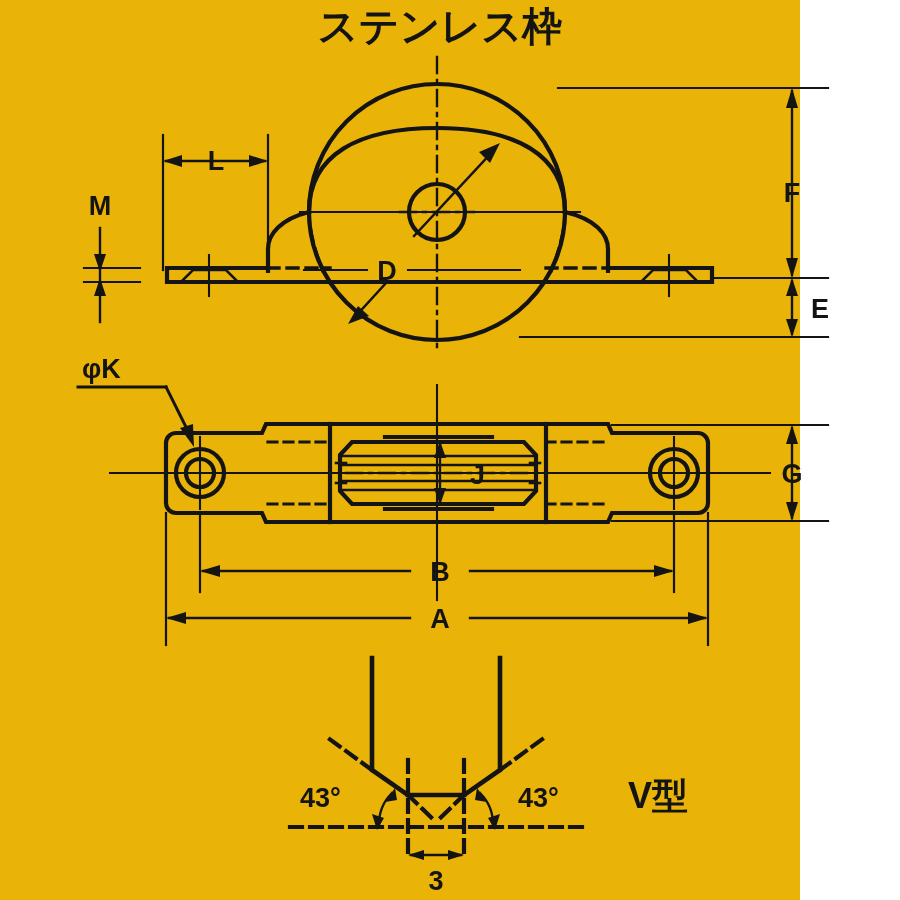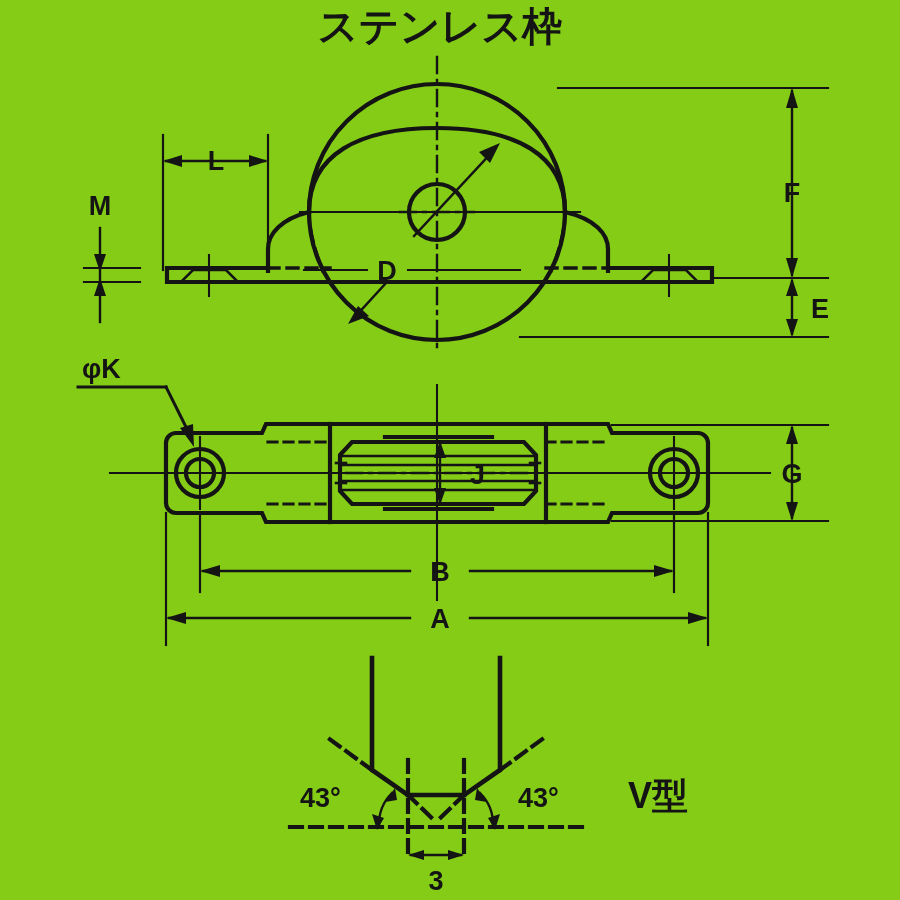--- a/index.html
+++ b/index.html
@@ -1,19 +1,19 @@
 <!DOCTYPE html>
 <html><head>
 <meta charset="utf-8">
 <title>Technical Drawing</title>
 <style>
   html,body{margin:0;padding:0;background:#ffffff;}
   body{width:900px;height:900px;overflow:hidden;
        font-family:"Liberation Sans","DejaVu Sans",sans-serif;}
-  #sheet{position:relative;width:900px;height:900px;background:#84cc16;}
+  #sheet{position:relative;width:800px;height:900px;background:#eab308;}
   svg{display:block;}
   .ln{stroke:#141414;fill:none;stroke-linecap:square;}
   .obj{stroke-width:4.2;}
   .obj-thin{stroke-width:2.6;}
   .hid{stroke-width:3.4;stroke-dasharray:11 8;}
   .hid-s{stroke-width:3.2;stroke-dasharray:9 7;}
   .ctr{stroke-width:2.1;}
   .ctr-d{stroke-width:2.4;stroke-dasharray:16 7 3 7;}
   .ext{stroke-width:2.2;}
   .dim{stroke-width:2.4;}

